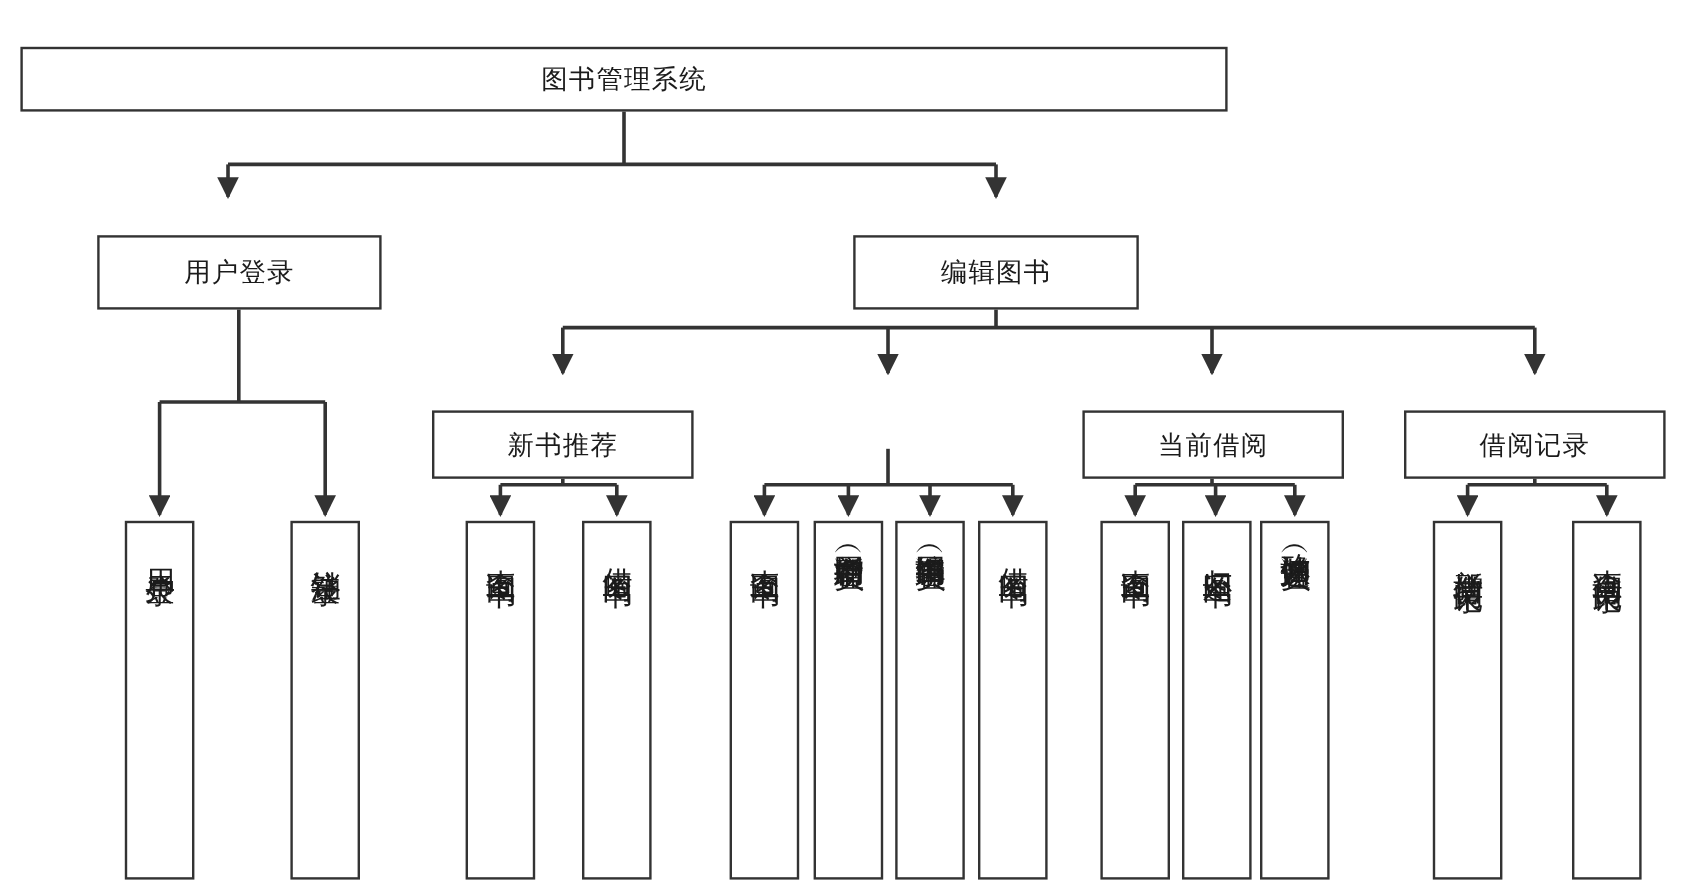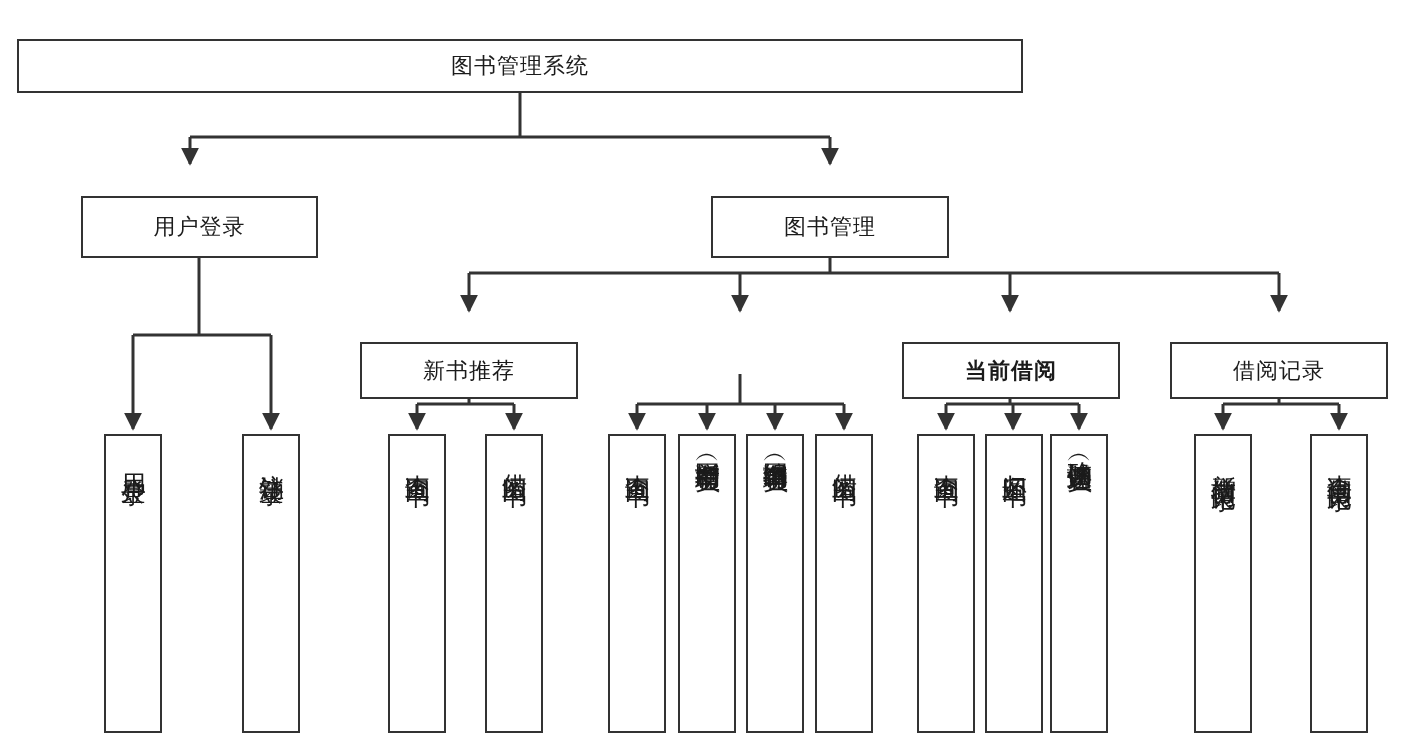--- a/index.html
+++ b/index.html
@@ -125,27 +125,27 @@
   </svg>
 
   <div class="node horiz" style="left:17px; top:14px; width:1006px; height:54px;">
     <span>图书管理系统</span>
   </div>
 
   <div class="node horiz" style="left:81px; top:171px; width:237px; height:62px;">
     <span>用户登录</span>
   </div>
   <div class="node horiz" style="left:711px; top:171px; width:238px; height:62px;">
-    <span>图书管理</span>
+    <span>编辑图书</span>
   </div>
 
   <div class="node horiz" style="left:360px; top:317px; width:218px; height:57px;">
     <span>新书推荐</span>
   </div>
-  <div class="node horiz" style="left:902px; top:317px; width:218px; height:57px;font-weight:bold;">
+  <div class="node horiz" style="left:902px; top:317px; width:218px; height:57px;">
     <span>当前借阅</span>
   </div>
   <div class="node horiz" style="left:1170px; top:317px; width:218px; height:57px;">
     <span>借阅记录</span>
   </div>
 
   <div class="node vert" style="left:104px; top:434px; width:58px; height:299px;">
     <span class="vlabel">用户登录</span>
   </div>
   <div class="node vert" style="left:242px; top:434px; width:58px; height:299px;">

